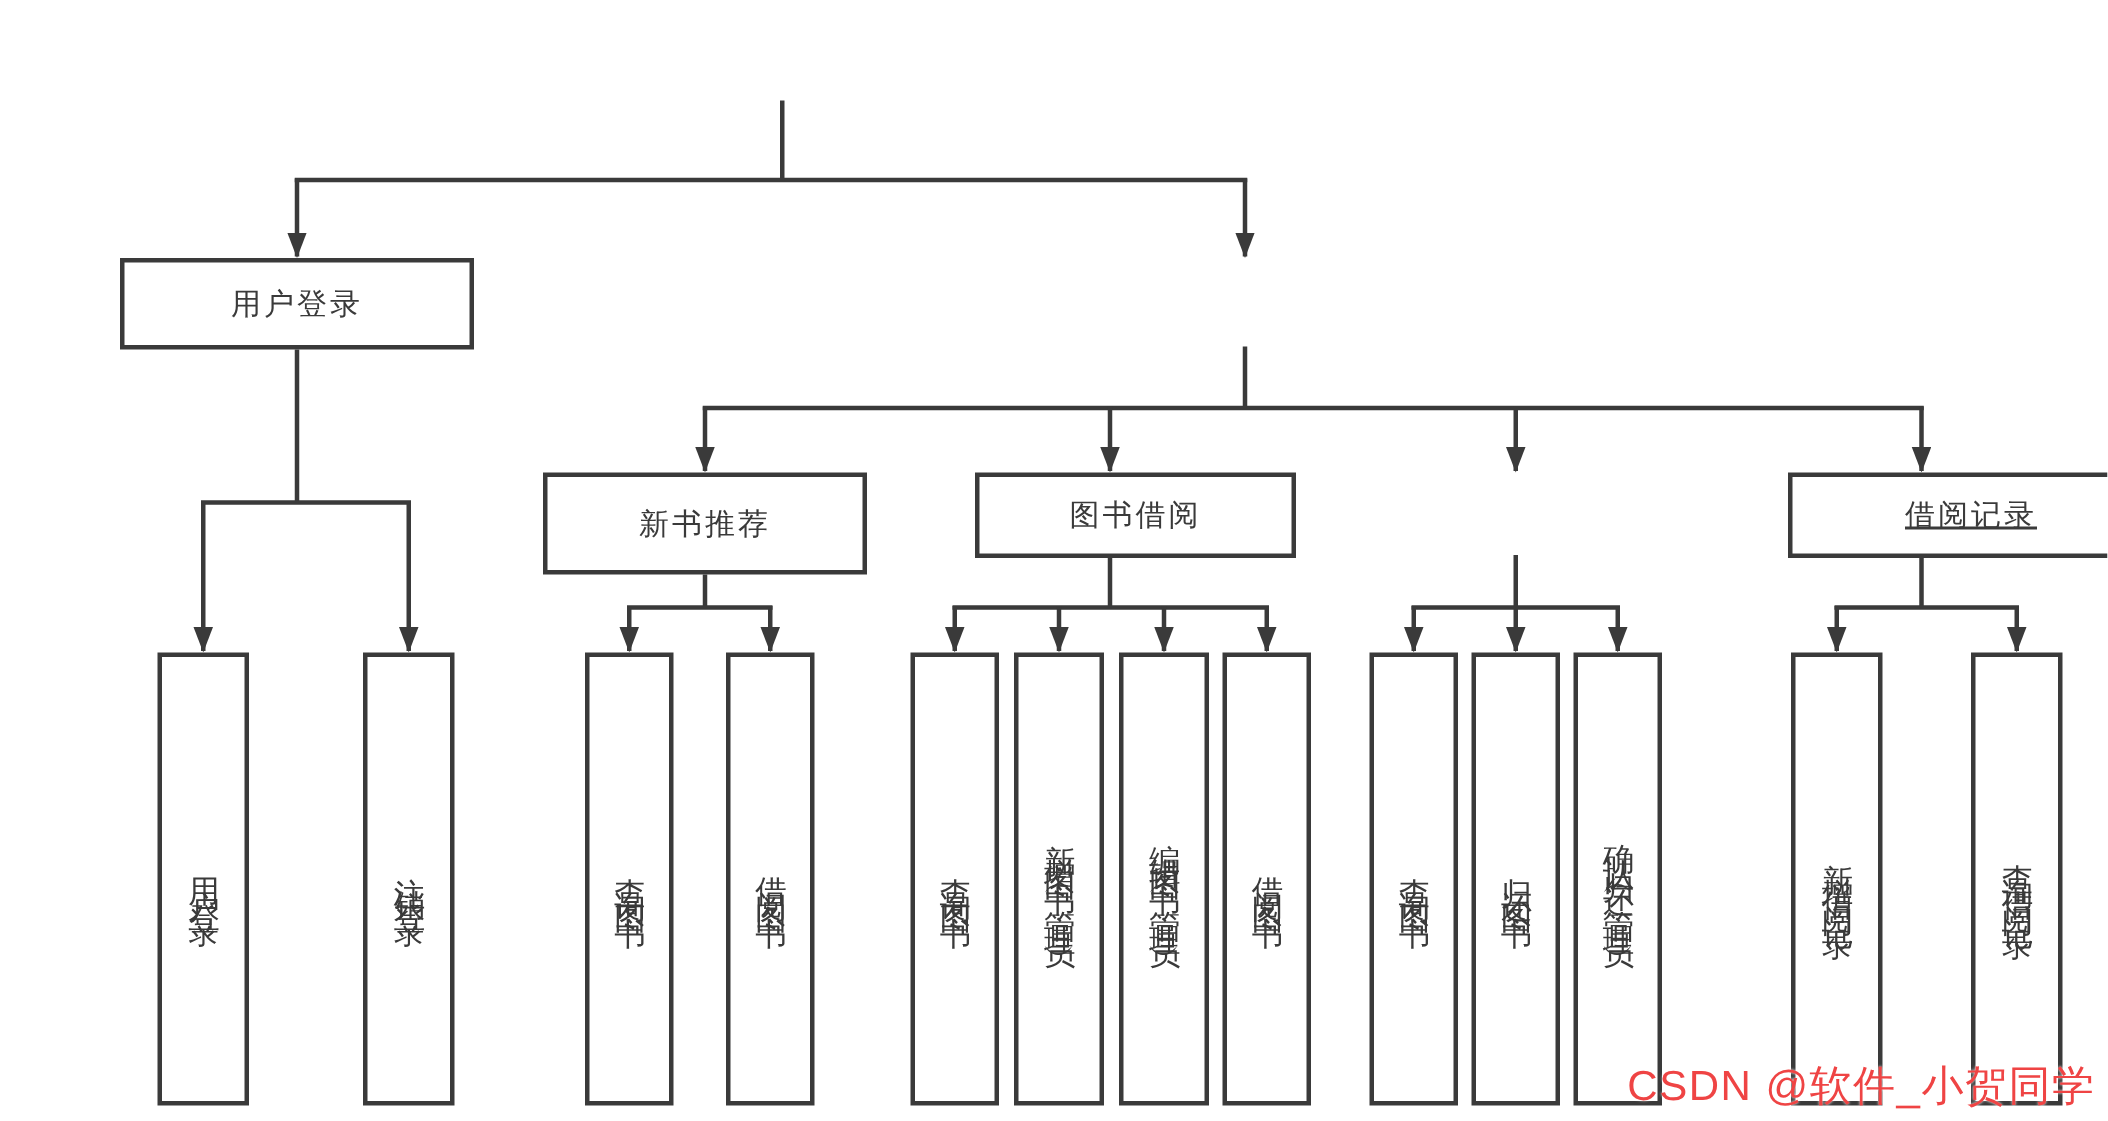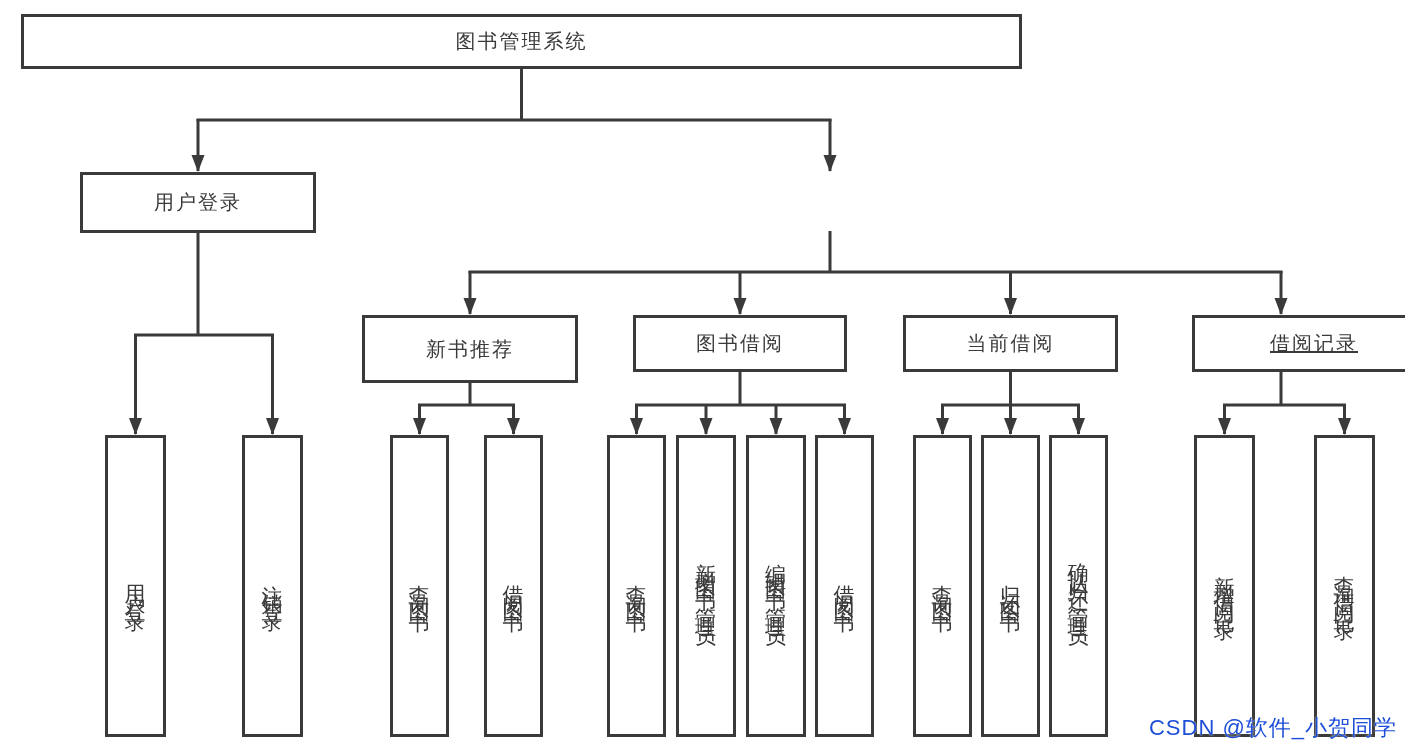--- a/index.html
+++ b/index.html
@@ -26,22 +26,22 @@
     writing-mode:vertical-rl;
     font-size:21px;
     letter-spacing:9px;
     font-weight:500;
     line-height:1;
   }
   .watermark{
     position:absolute;
     right:8px;
     bottom:4px;
-    font-size:22px;
-    color:#1d4ed8;
+    font-size:28px;
+    color:#ef4444;
     text-shadow:0 0 2px #ffffff;
     letter-spacing:1px;
     white-space:nowrap;
   }
 </style>
 </head>
 <body>
 
 <div class="canvas">
 
@@ -79,36 +79,30 @@
     <path d="M1010.5 370 V405 M941 405 H1080"></path>
     <line x1="942.5" y1="404" x2="942.5" y2="434" marker-end="url(#ah)"></line>
     <line x1="1010.5" y1="404" x2="1010.5" y2="434" marker-end="url(#ah)"></line>
     <line x1="1078.5" y1="404" x2="1078.5" y2="434" marker-end="url(#ah)"></line>
 
     <path d="M1281 370 V405 M1223 405 H1346"></path>
     <line x1="1224.5" y1="404" x2="1224.5" y2="434" marker-end="url(#ah)"></line>
     <line x1="1344.5" y1="404" x2="1344.5" y2="434" marker-end="url(#ah)"></line>
   </svg>
 
-  <div class="node h-node" style="left:21px;top:14px;width:1001px;height:55px;">
-    <span>图书管理系统</span>
-  </div>
 
   <div class="node h-node" style="left:80px;top:172px;width:236px;height:61px;">
     <span>用户登录</span>
   </div>
 
   <div class="node h-node" style="left:362px;top:315px;width:216px;height:68px;">
     <span>新书推荐</span>
   </div>
-  <div class="node h-node" style="left:633px;top:315px;width:214px;height:57px;">
+  <div class="node h-node" style="left:650px;top:315px;width:214px;height:57px;">
     <span>图书借阅</span>
-  </div>
-  <div class="node h-node" style="left:903px;top:315px;width:215px;height:57px;">
-    <span>当前借阅</span>
   </div>
   <div class="node h-node" style="left:1192px;top:315px;width:244px;height:57px;text-decoration:underline;">
     <span>借阅记录</span>
   </div>
 
   <div class="node v-node" style="left:105px;top:435px;width:61px;height:302px;">
     <span>用户登录</span>
   </div>
   <div class="node v-node" style="left:242px;top:435px;width:61px;height:302px;">
     <span>注销登录</span>

